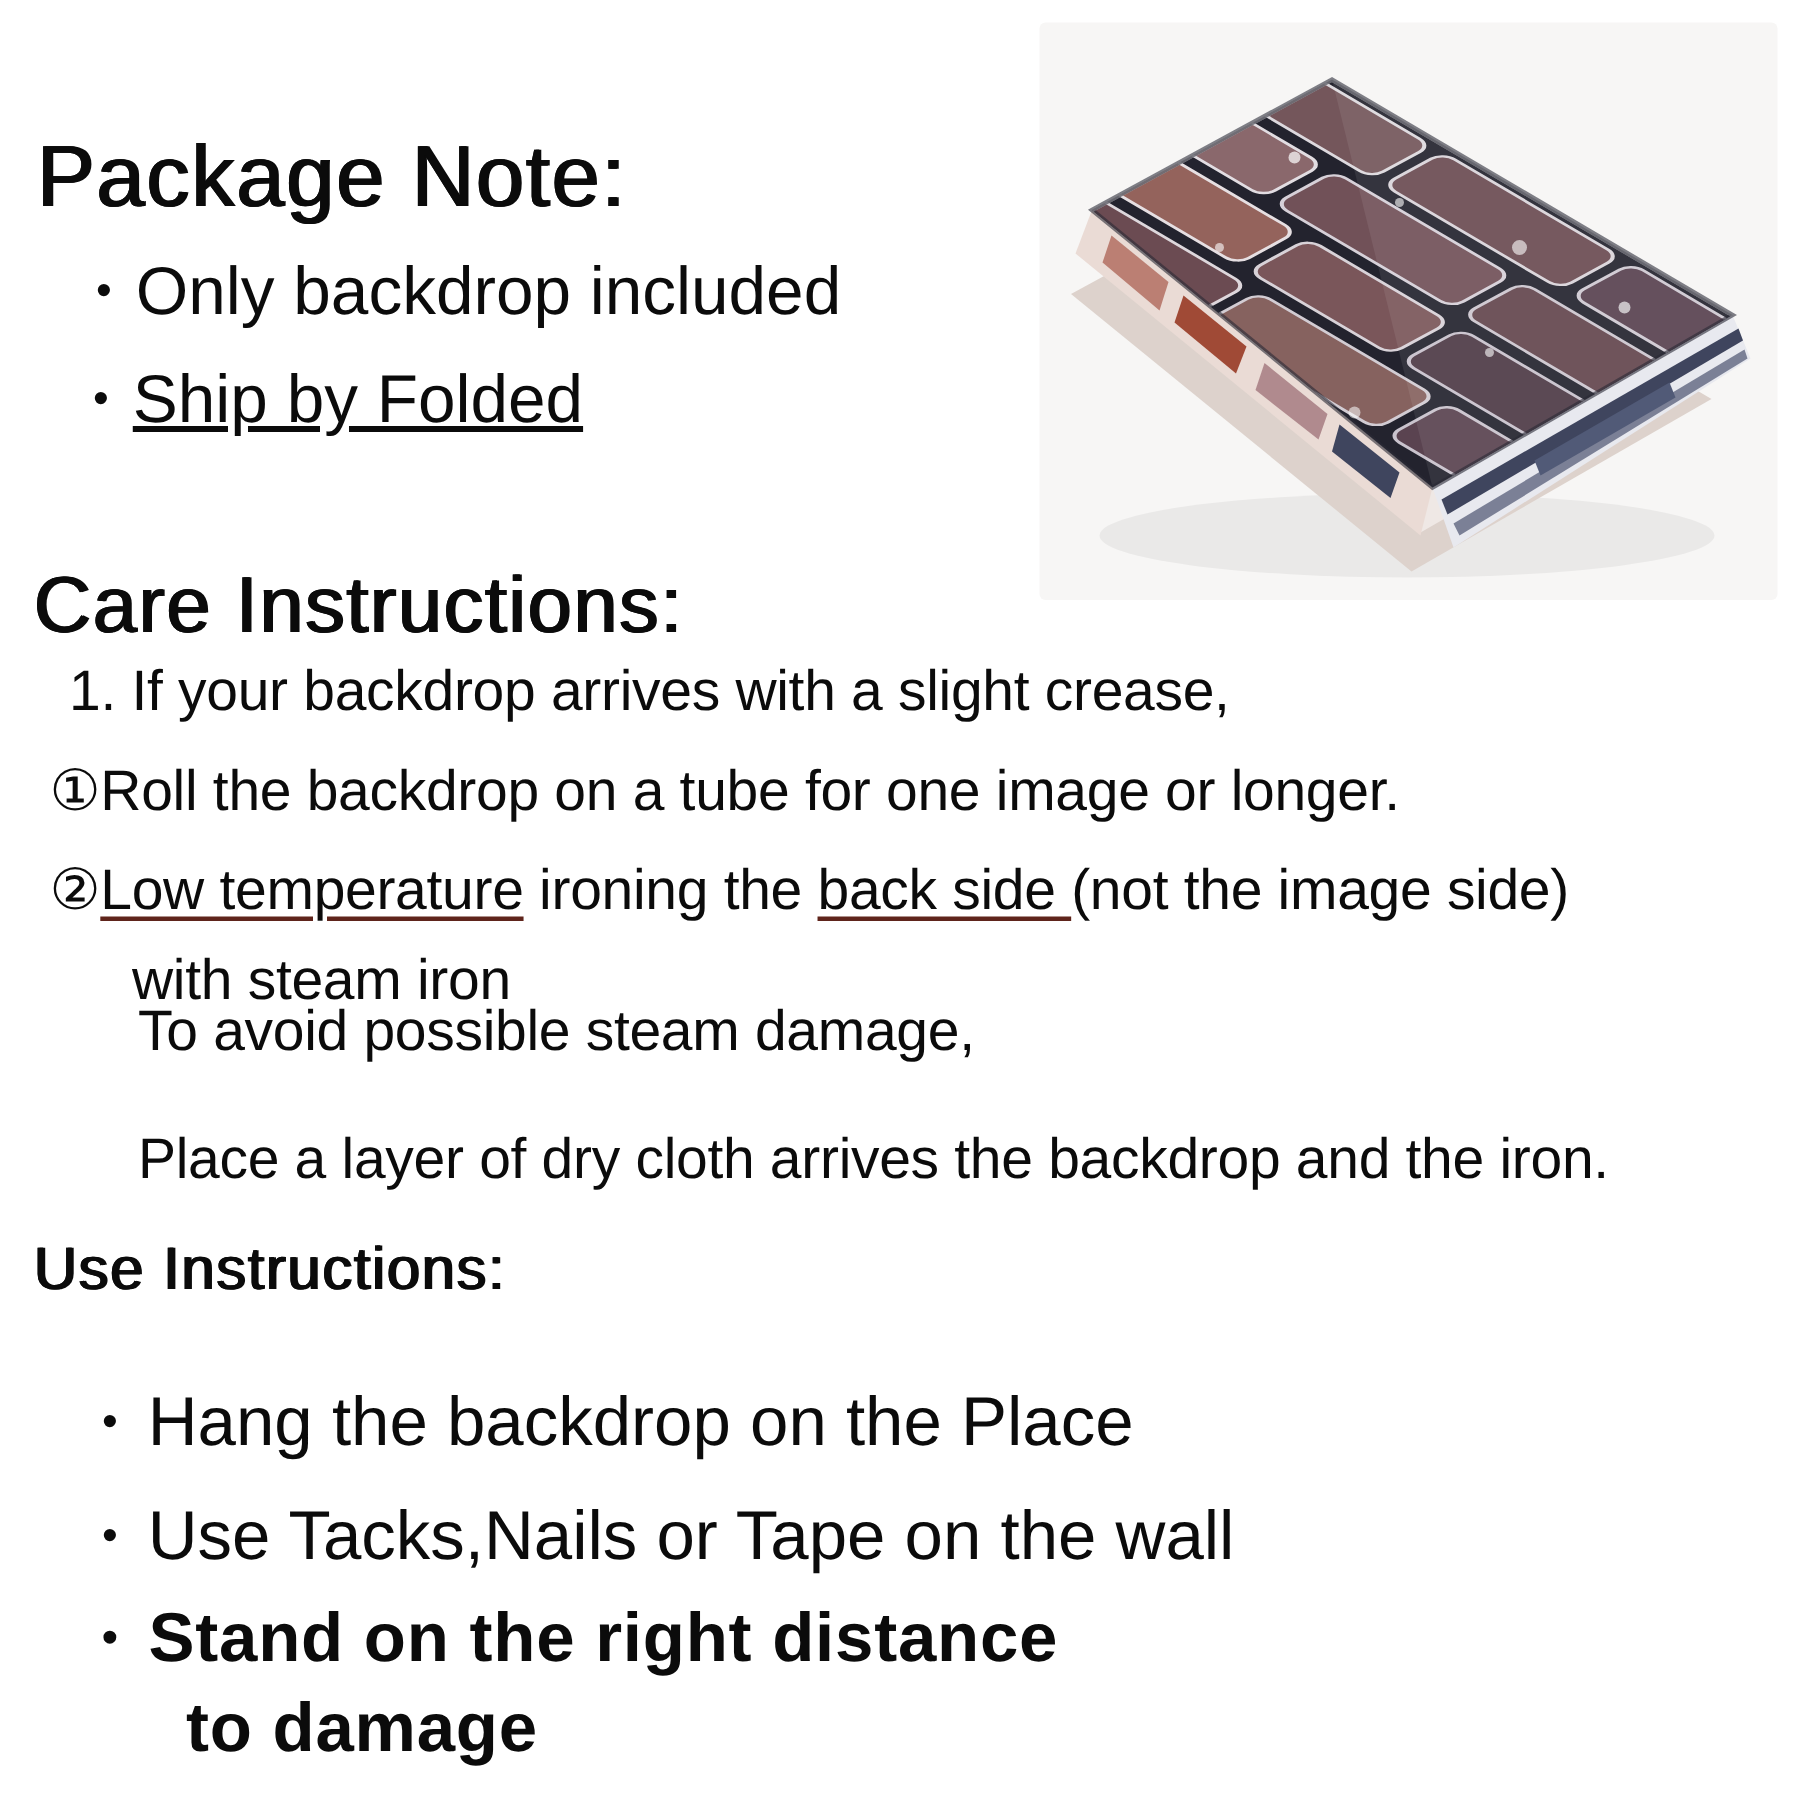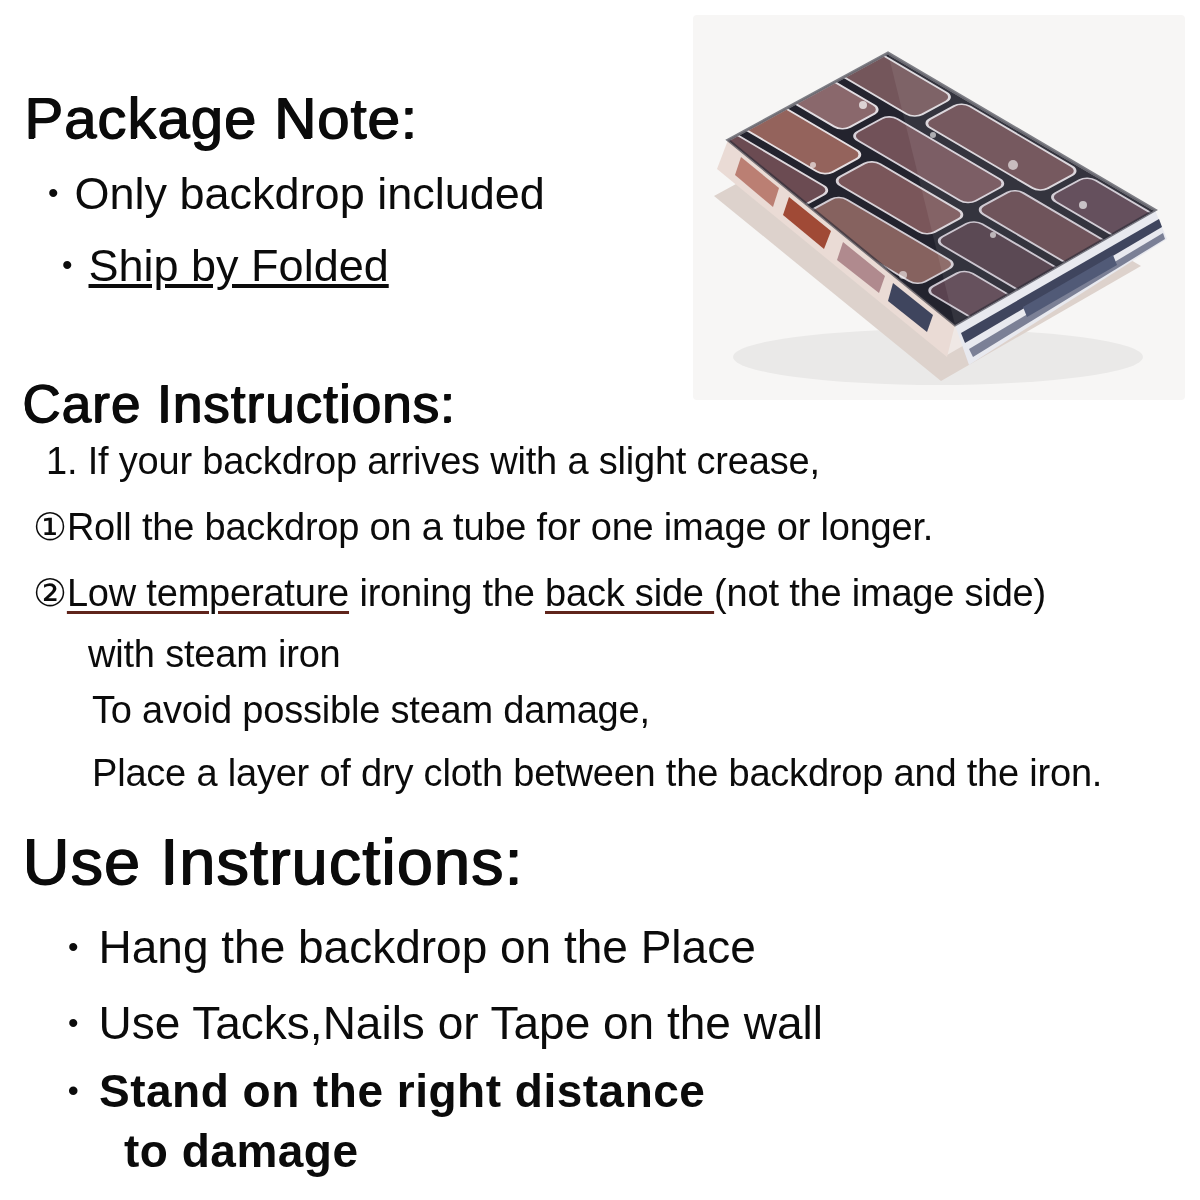--- a/index.html
+++ b/index.html
@@ -11,35 +11,35 @@
   .abs{position:absolute;}
   .heading{
     font-weight:normal;
     letter-spacing:1px;
     text-shadow:1.3px 0 0 currentColor, 0 0.6px 0 currentColor;
     white-space:nowrap;
     text-align:center;
   }
   .h-pkg{left:24px;top:84px;font-size:58px;}
   .h-care{left:22px;top:373px;font-size:53px;}
-  .h-use{left:22px;top:824px;font-size:65px;}
+  .h-use{left:22px;top:824px;font-size:40px;}
 
   .bullet-item{white-space:nowrap;font-size:45px;}
   .bullet-item .dot{
     display:inline-block;font-size:30px;vertical-align:6px;margin-right:16px;
   }
-  .pkg-item1{left:48px;top:168px;text-align:right;}
+  .pkg-item1{left:64px;top:168px;text-align:right;}
   .pkg-item2{left:62px;top:240px;text-decoration:underline;}
 
   .care-line{font-size:38px;white-space:nowrap;letter-spacing:-0.2px;}
   .care-intro{left:46px;top:440px;}
   .care-step1{left:33px;top:505px;}
   .care-step2{left:33px;top:571px;text-align:right;}
   .care-cont{left:88px;top:633px;}
-  .care-avoid1{left:92px;top:689px;}
+  .care-avoid1{left:92px;top:667px;}
   .care-avoid2{left:92px;top:752px;}
   .marker{font-family:"DejaVu Sans", sans-serif;}
   .u1{
     text-decoration:underline;
     text-decoration-color:#5f241b;
     text-decoration-thickness:3px;
     text-underline-offset:5px;
   }
 
   .use-item{white-space:nowrap;font-size:46px;}
@@ -74,21 +74,21 @@
 <div class="abs care-line care-step1">
   <span class="marker">①</span><span>Roll the backdrop on a tube for one image or longer.</span>
 </div>
 
 <div class="abs care-line care-step2">
   <span class="marker">②</span><span class="u1">Low temperature</span><span> ironing the </span><span class="u1">back side </span><span>(not the image side)</span>
 </div>
 
 <div class="abs care-line care-cont">with steam iron</div>
 <div class="abs care-line care-avoid1">To avoid possible steam damage,</div>
-<div class="abs care-line care-avoid2">Place a layer of dry cloth between the backdrop and the iron.</div>
+<div class="abs care-line care-avoid2">Place a layer of dry cloth arrives the backdrop and the iron.</div>
 
 <div class="abs heading h-use">Use Instructions:</div>
 
 <div class="abs use-item use-item1">
   <span class="dot">•</span><span>Hang the backdrop on the Place</span>
 </div>
 <div class="abs use-item use-item2">
   <span class="dot">•</span><span>Use Tacks,Nails or Tape on the wall</span>
 </div>
 <div class="abs use-item use-item3">

